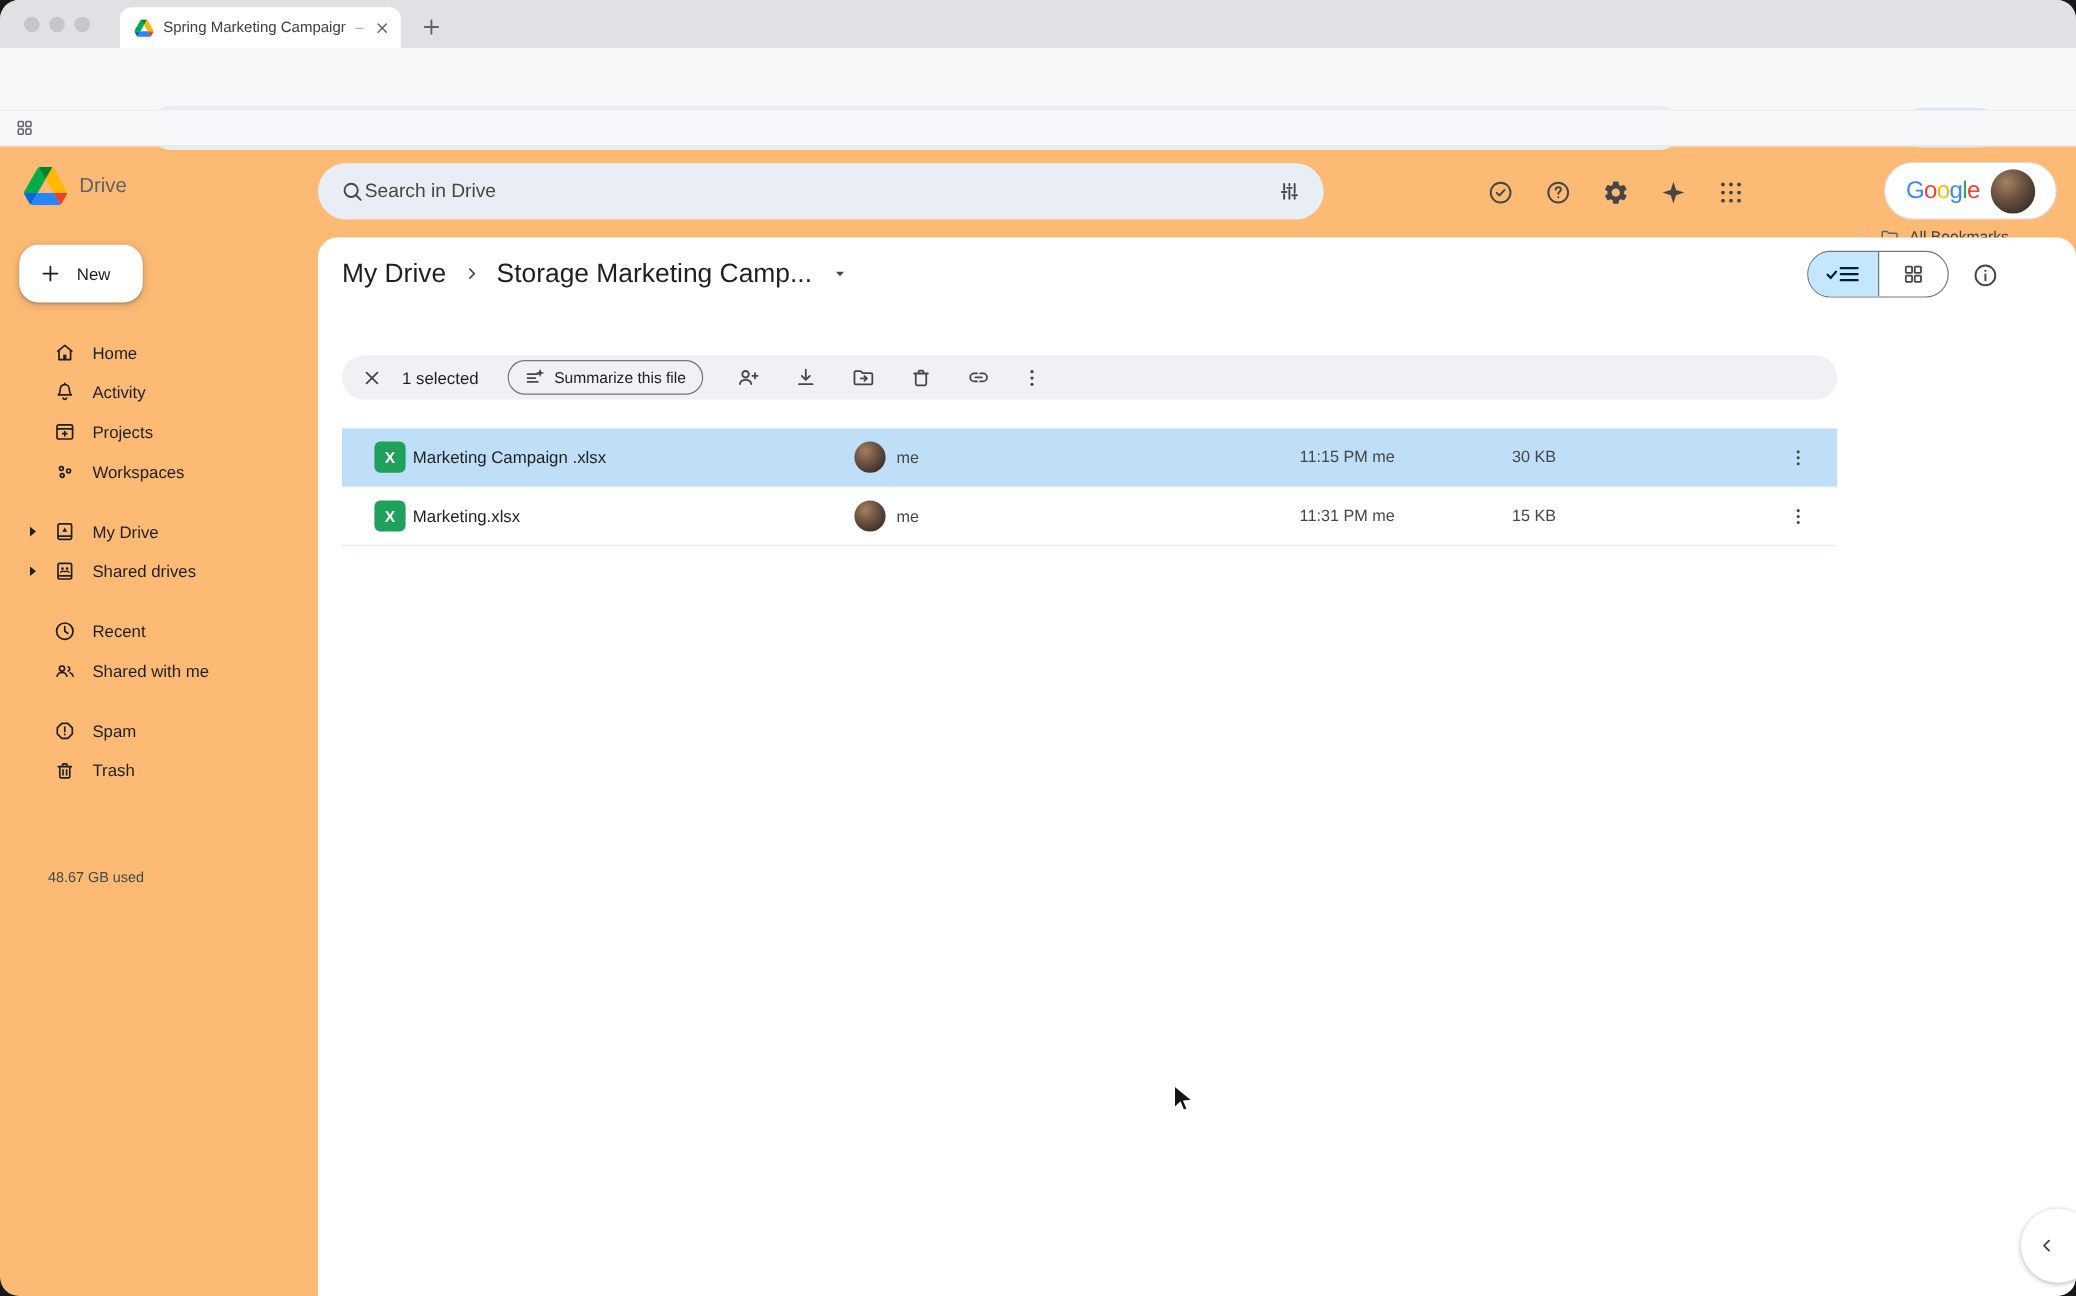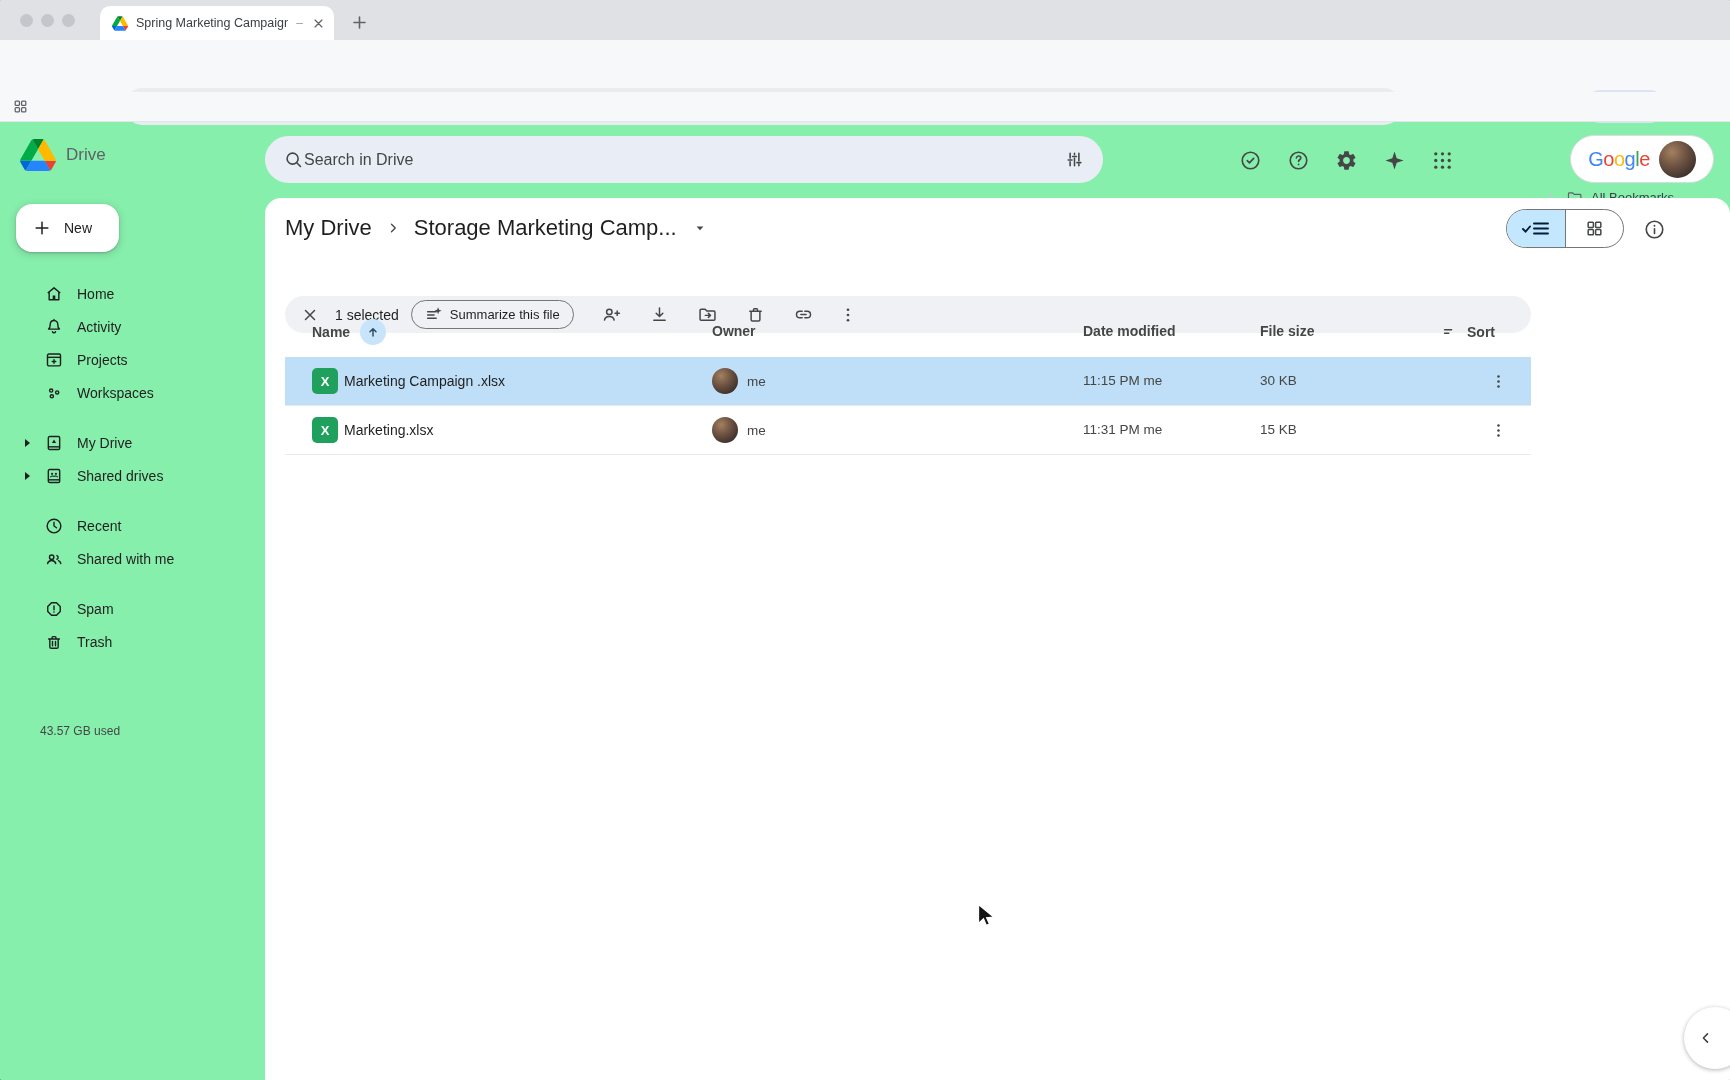--- a/index.html
+++ b/index.html
@@ -1,18 +1,18 @@
 <!DOCTYPE html>
 <html><head>
 <meta charset="utf-8">
 <style>
   *{margin:0;padding:0;box-sizing:border-box}
   body{background:#17181a;font-family:"Liberation Sans","DejaVu Sans",sans-serif;}
   svg{display:block}
-  .window{position:relative;width:1730px;height:1080px;background:#86efac;border-radius:1px;overflow:hidden}
+  .window{position:relative;width:1730px;height:1080px;background:#fdba74;border-radius:16px;overflow:hidden}
 
   
   .tabstrip{position:absolute;top:0;left:0;right:0;height:40px;background:#dfe1e5}
   .traffic{position:absolute;left:20px;top:14px;display:flex;gap:8px}
   .traffic i{width:13px;height:13px;border-radius:50%;background:#c3c6ca;display:block}
   .tab{position:absolute;left:100px;top:6px;width:234px;height:34px;background:#fff;border-radius:10px 10px 0 0;display:flex;align-items:center;gap:8px;padding:0 8px 0 12px}
   .tab-title{flex:1;font-size:12.5px;color:#3c4043;white-space:nowrap;overflow:hidden}
   .tab-dash{color:#9aa0a6;font-size:12px}
   .icbtn{display:flex;align-items:center;justify-content:center}
   .newtab{position:absolute;left:346px;top:9px;width:26px;height:26px}
@@ -54,21 +54,21 @@
   
   .panel{position:absolute;left:265px;top:198px;right:0;bottom:0;background:#fff;border-radius:16px 16px 0 0}
   .breadcrumb{position:absolute;left:285px;top:206px;height:44px;display:flex;align-items:center;gap:12px}
   .bc-txt{font-size:22px;color:#1f1f1f}
   .viewtoggle{position:absolute;left:1506px;top:209px;width:118px;height:39px;border:1px solid #747775;border-radius:20px;display:flex;overflow:hidden;background:#fff}
   .vt-left{flex:1;background:#c2e7ff;display:flex;align-items:center;justify-content:center;border-right:1px solid #747775}
   .vt-right{flex:1;display:flex;align-items:center;justify-content:center}
   .info-btn{position:absolute;left:1642px;top:217px;width:24px;height:24px}
 
   .selbar{position:absolute;left:285px;top:296px;width:1246px;height:37px;background:#eff1f5;border-radius:19px;display:flex;align-items:center;padding:0 16px}
-  .sel-count{font-size:14px;color:#1f1f1f;margin:0 12px 0 16px}
+  .sel-count{font-size:14px;color:#1f1f1f;margin:0 24px 0 16px}
   .sumbtn{height:29px;border:1px solid #747775;border-radius:15px;padding:0 13px;display:flex;gap:8px;align-items:center;font-size:13px;color:#1f1f1f;background:transparent}
   .tbic{width:21px;height:21px;margin-left:27px}
 
   .thead{position:absolute;left:285px;top:313px;width:1246px;height:38px;font-size:14px;color:#444746;font-weight:bold}
   .h-name{position:absolute;left:27px;top:6px;display:flex;gap:10px;align-items:center}
   .sortcircle{width:26px;height:26px;border-radius:50%;background:#c8e4fa;display:flex;align-items:center;justify-content:center}
   .h-owner{position:absolute;left:427px;top:10px}
   .h-mod{position:absolute;left:798px;top:10px}
   .h-size{position:absolute;left:975px;top:10px}
   .h-sort{position:absolute;right:36px;top:10px;display:flex;gap:9px;align-items:center;font-weight:bold}
@@ -369,21 +369,21 @@
         <span>Spam</span>
       </div>
       <div class="nav-item">
         <svg class="nico" viewBox="0 0 24 24" fill="none" stroke="#1f1f1f" stroke-width="1.7" stroke-linecap="round" stroke-linejoin="round">
             <path d="M7 8.3V18c0 .8.7 1.5 1.5 1.5h7c.8 0 1.5-.7 1.5-1.5V8.3M5.5 8.3h13M9.7 8.3V6.6c0-.6.5-1.1 1.1-1.1h2.4c.6 0 1.1.5 1.1 1.1v1.7M10.2 11.4v5M13.8 11.4v5"></path>
           </svg>
         <span>Trash</span>
       </div>
     </div>
   </div>
-  <div class="storage-used">43.57 GB used</div>
+  <div class="storage-used">48.67 GB used</div>
 
   <div class="panel"></div>
 
   <div class="breadcrumb">
     <span class="bc-txt">My Drive</span>
     <svg width="18" height="18" viewBox="0 0 24 24" fill="none" stroke="#474747" stroke-width="1.8" stroke-linecap="round" stroke-linejoin="round">
         <path d="M10 7l5 5-5 5"></path>
       </svg>
     <span class="bc-txt">Storage Marketing Camp...</span>
     <svg width="18" height="18" viewBox="0 0 24 24" fill="#444746" style="margin-left:2px">
@@ -458,39 +458,20 @@
     </span>
     <span class="tbic icbtn" style="margin-left:24px">
       <svg width="18" height="18" viewBox="0 0 24 24" fill="#444746">
           <circle cx="12" cy="5" r="1.8"></circle>
           <circle cx="12" cy="12" r="1.8"></circle>
           <circle cx="12" cy="19" r="1.8"></circle>
         </svg>
     </span>
   </div>
 
-  <div class="thead">
-    <span class="h-name">
-      <span>Name</span>
-      <span class="sortcircle">
-        <svg width="16" height="16" viewBox="0 0 24 24" fill="none" stroke="#2b4c66" stroke-width="2.2" stroke-linecap="round" stroke-linejoin="round">
-            <path d="M12 18V7M7.5 11.5L12 7l4.5 4.5"></path>
-          </svg>
-      </span>
-    </span>
-    <span class="h-owner">Owner</span>
-    <span class="h-mod">Date modified</span>
-    <span class="h-size">File size</span>
-    <span class="h-sort">
-      <svg width="17" height="17" viewBox="0 0 24 24" fill="none" stroke="#444746" stroke-width="2" stroke-linecap="round">
-          <path d="M5 9.5h10M5 14.5h6"></path>
-        </svg>
-      <span>Sort</span>
-    </span>
-  </div>
 
   <div class="frow sel r1">
     <span class="c-fileicon">
         <span>X</span>
       </span>
     <span class="c-name">Marketing Campaign .xlsx</span>
     <span class="c-owner">
       <span class="avatar av26"></span>
       <span>me</span>
     </span>

